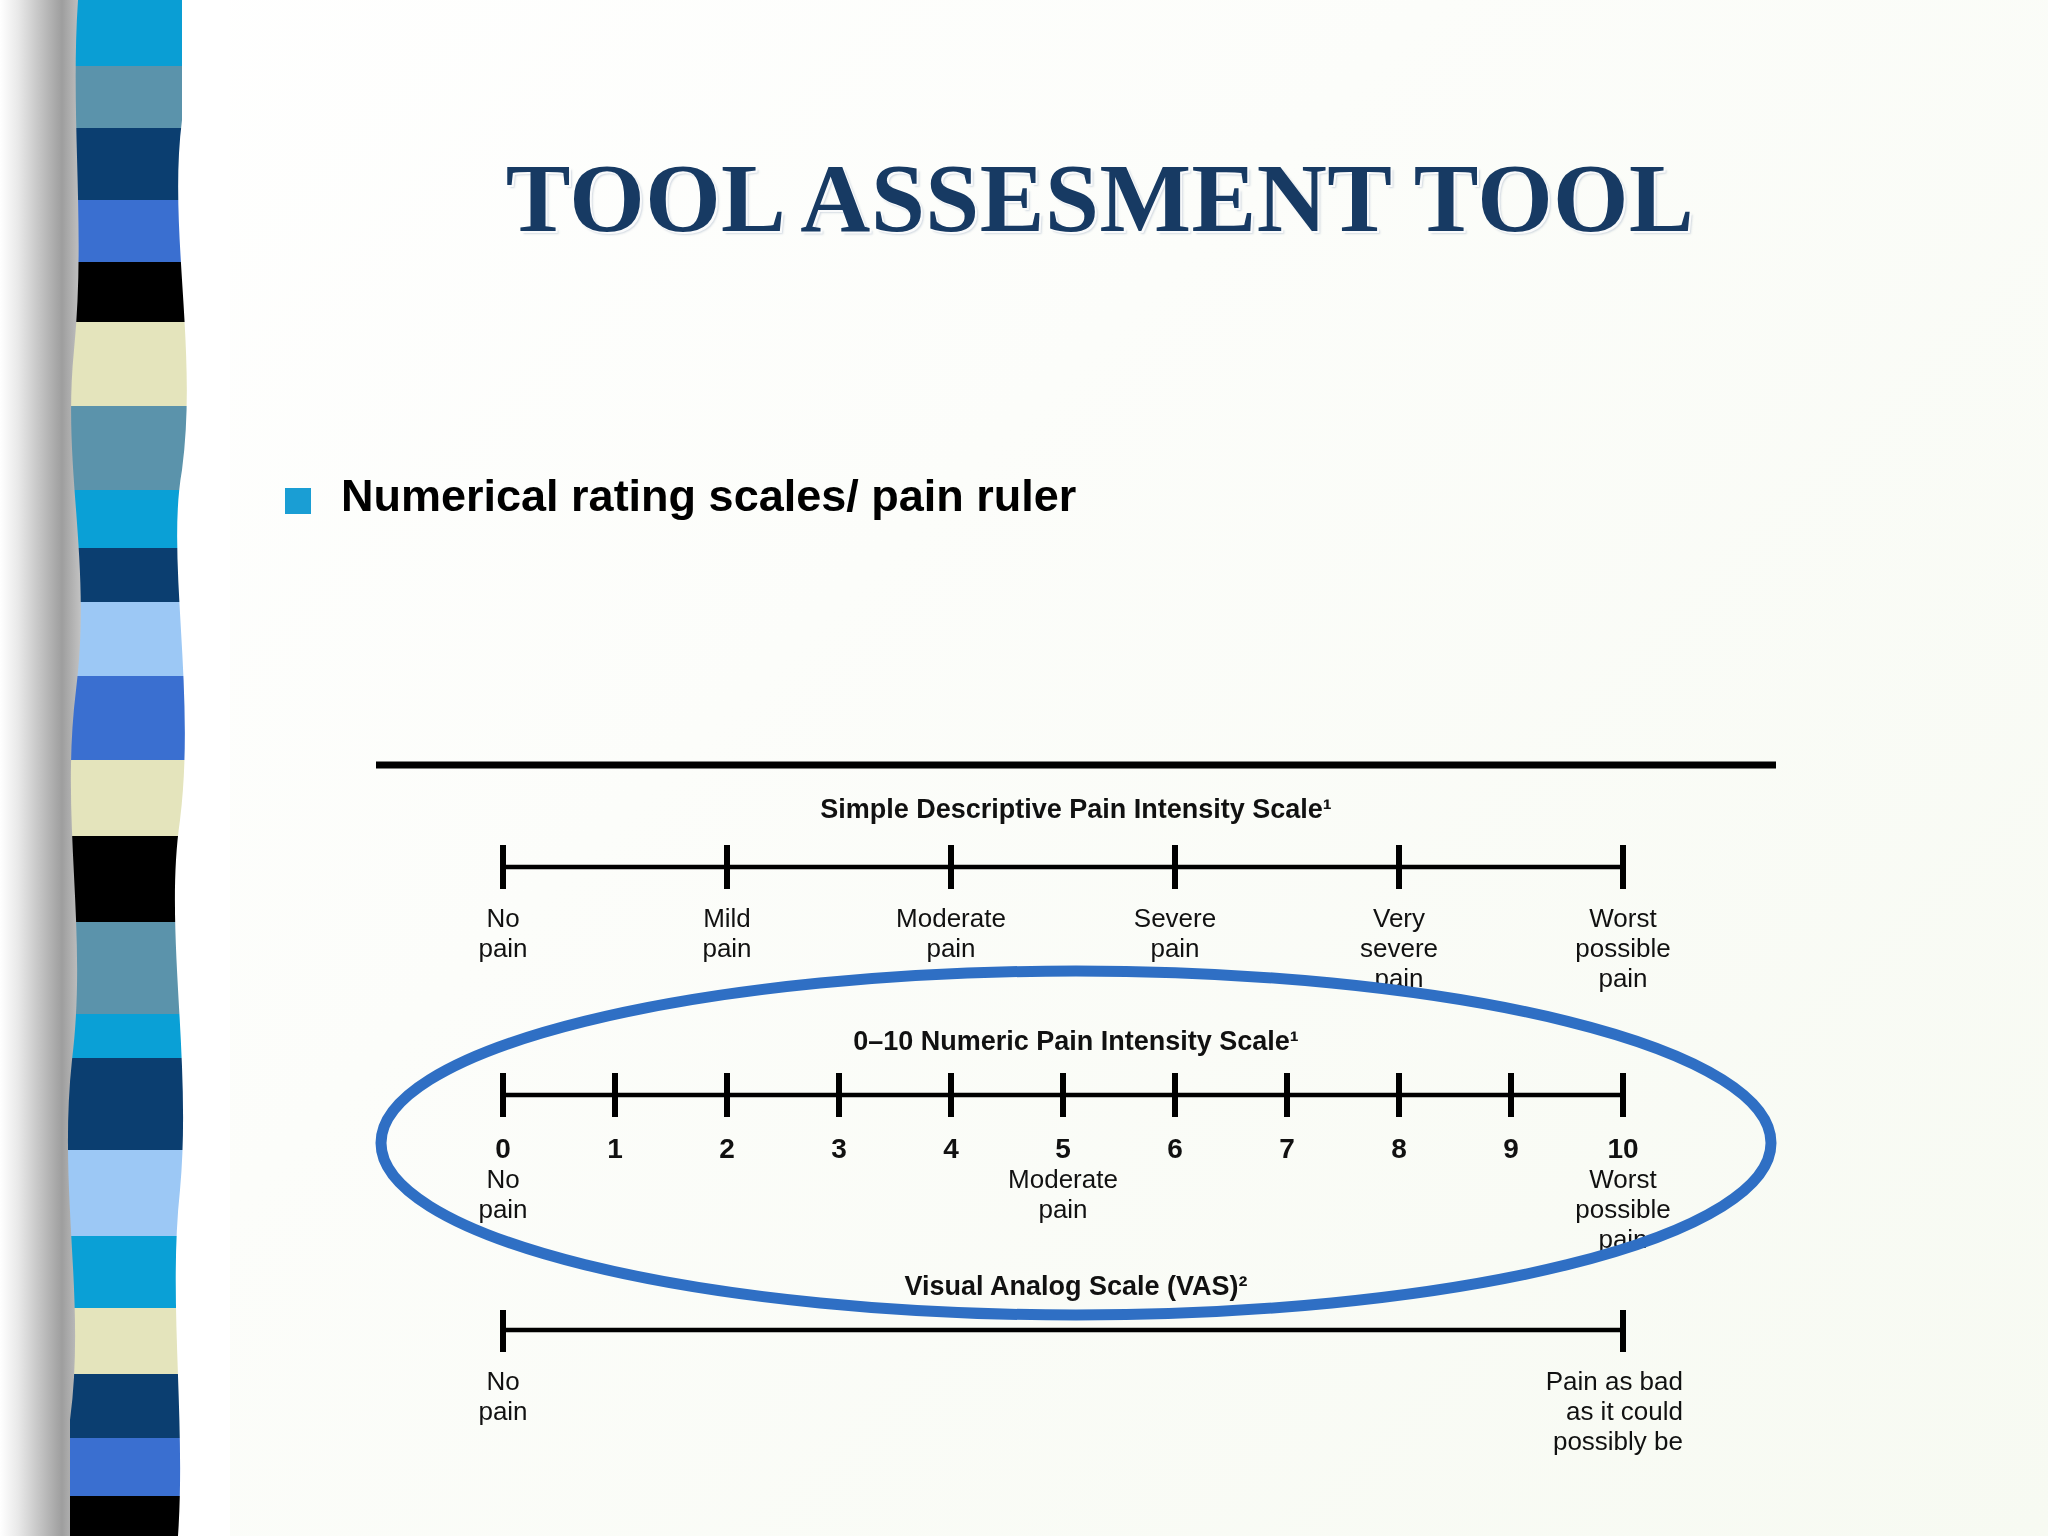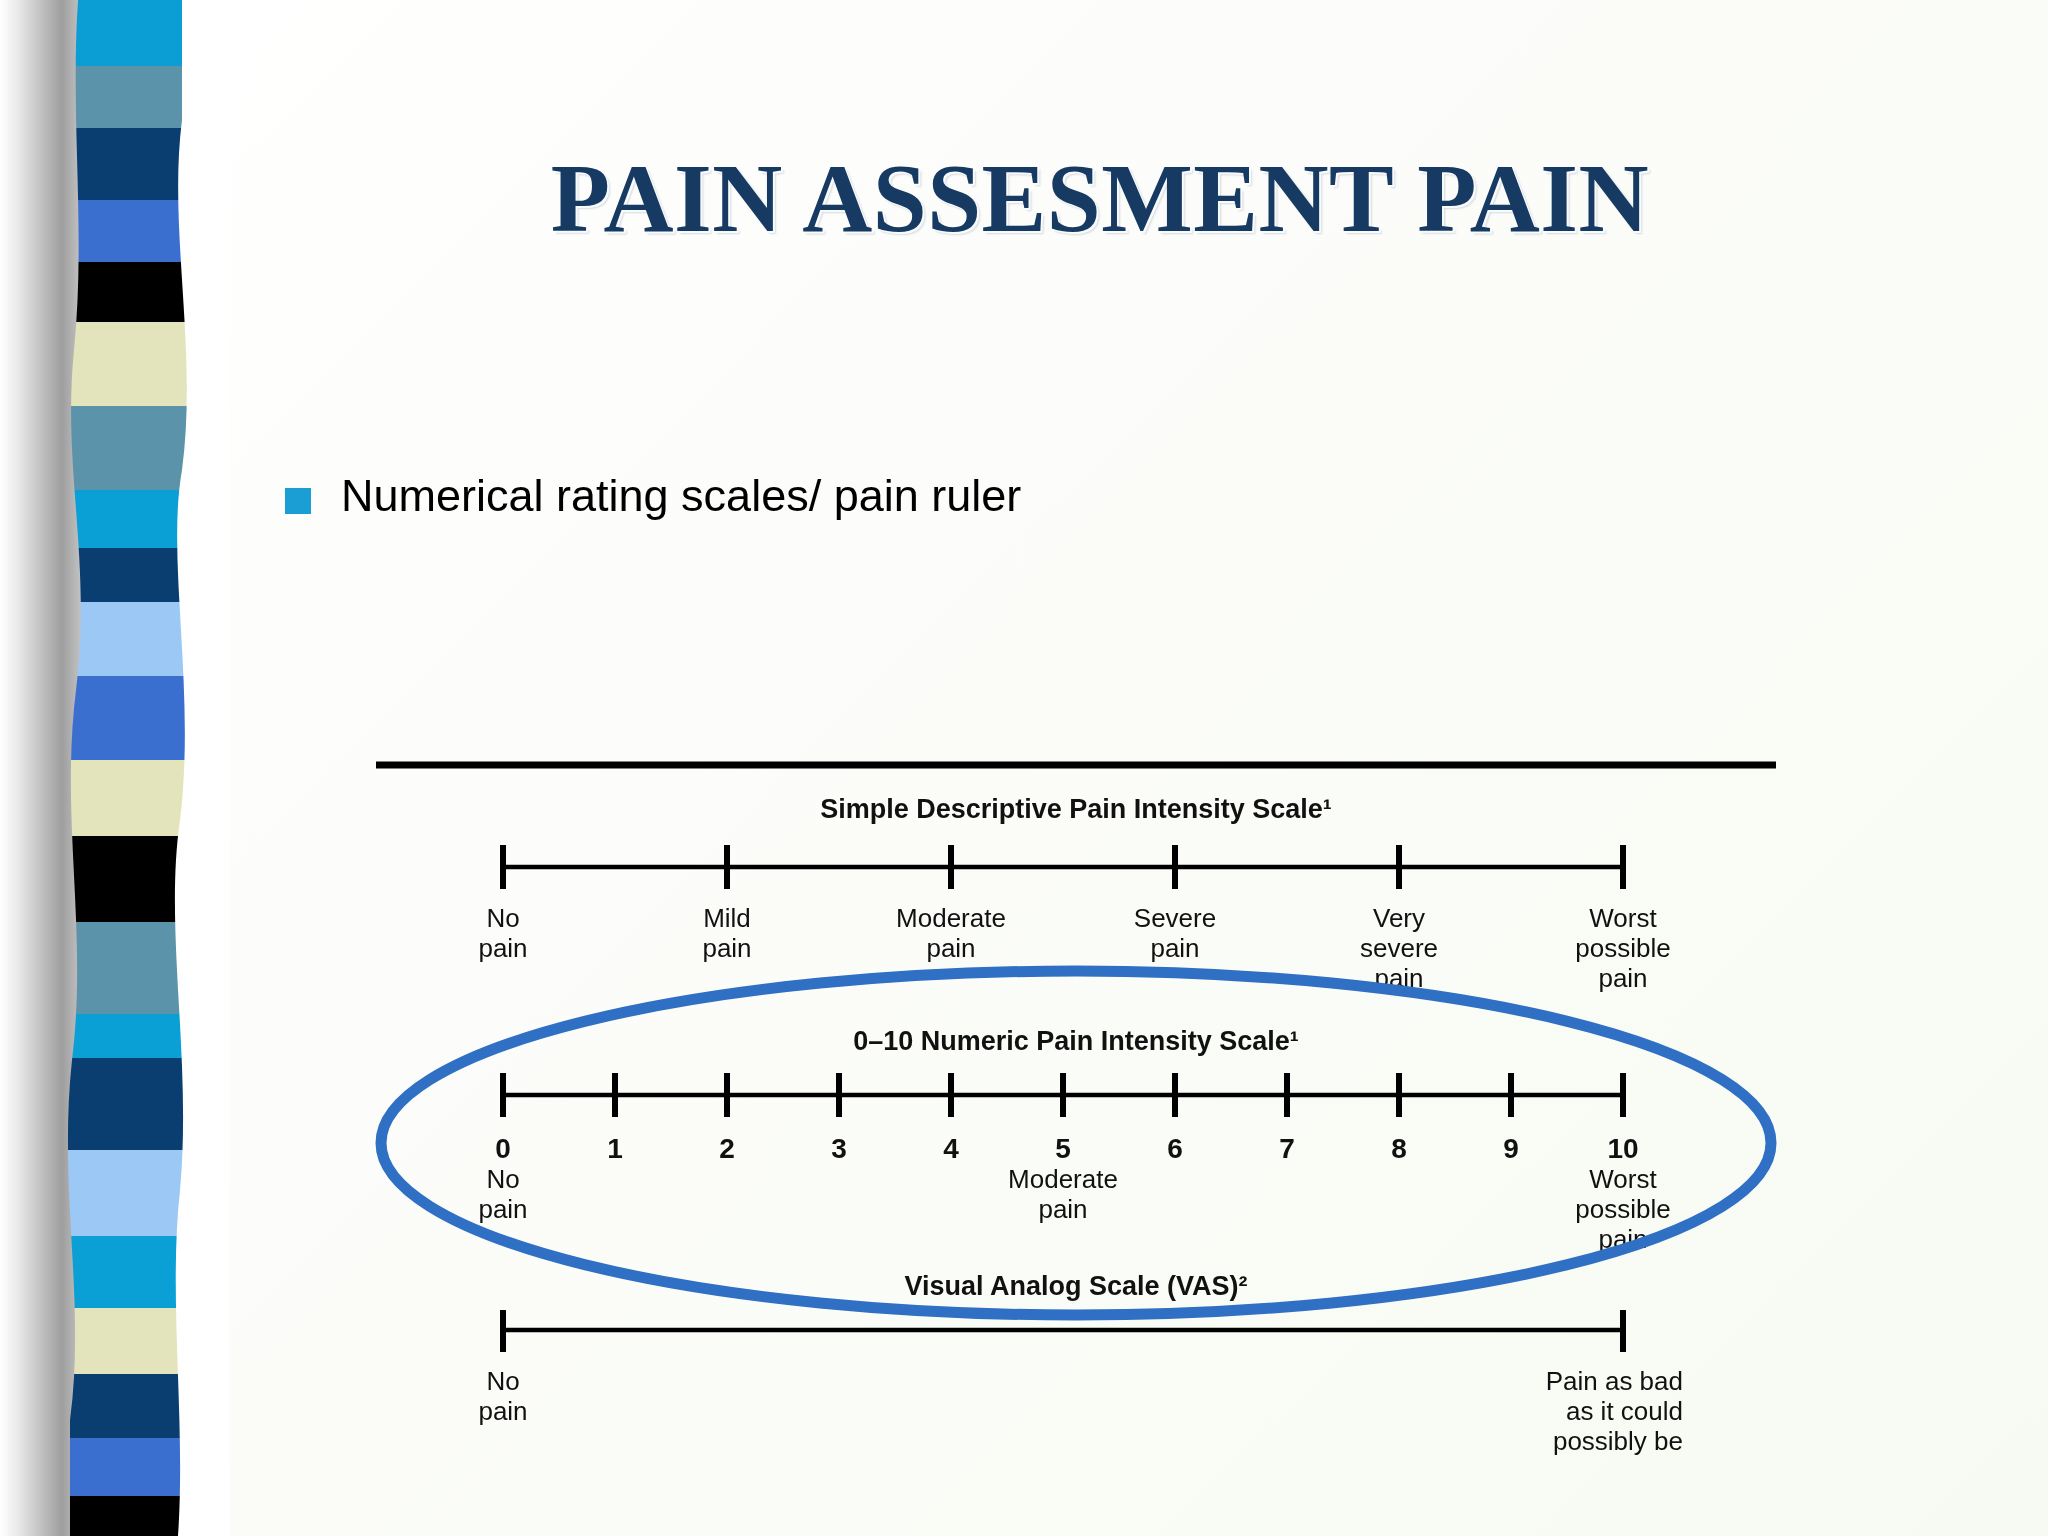--- a/index.html
+++ b/index.html
@@ -56,21 +56,21 @@
     margin-top:20px;
     margin-right:30px;
   }
   .bullet-text {
     flex:1 1 auto;
     font-size:45px;
     line-height:1.23;
     color:#000000;
     font-family:"Liberation Sans", sans-serif;
   }
-  .bullet-text.strong { font-weight:normal; }
+  .bullet-text.strong { font-weight:bold; }
 
   
   #figure {
     position:absolute;
     left:368px; top:760px;
     width:1470px; height:740px;
   }
   #figure-svg { display:block; }
 </style>
 </head>
@@ -115,21 +115,21 @@
         <rect x="40" y="1150" width="180" height="86" fill="#9cc8f5"></rect>
         <rect x="40" y="1236" width="180" height="72" fill="#0aa0d6"></rect>
         <rect x="40" y="1308" width="180" height="66" fill="#e4e4bc"></rect>
         <rect x="40" y="1374" width="180" height="64" fill="#0b3e70"></rect>
         <rect x="40" y="1438" width="180" height="58" fill="#3a6fd0"></rect>
         <rect x="40" y="1496" width="180" height="46" fill="#000000"></rect>
       </g>
     </svg>
   </div>
 
-  <h1 id="title">PAIN ASSESMENT PAIN</h1>
+  <h1 id="title">TOOL ASSESMENT TOOL</h1>
 
   <div id="bullets">
 
     <div class="bullet-row">
       <span class="bullet-marker"></span>
       <span class="bullet-text strong">Numerical rating scales/ pain ruler</span>
     </div>
 
 
 

